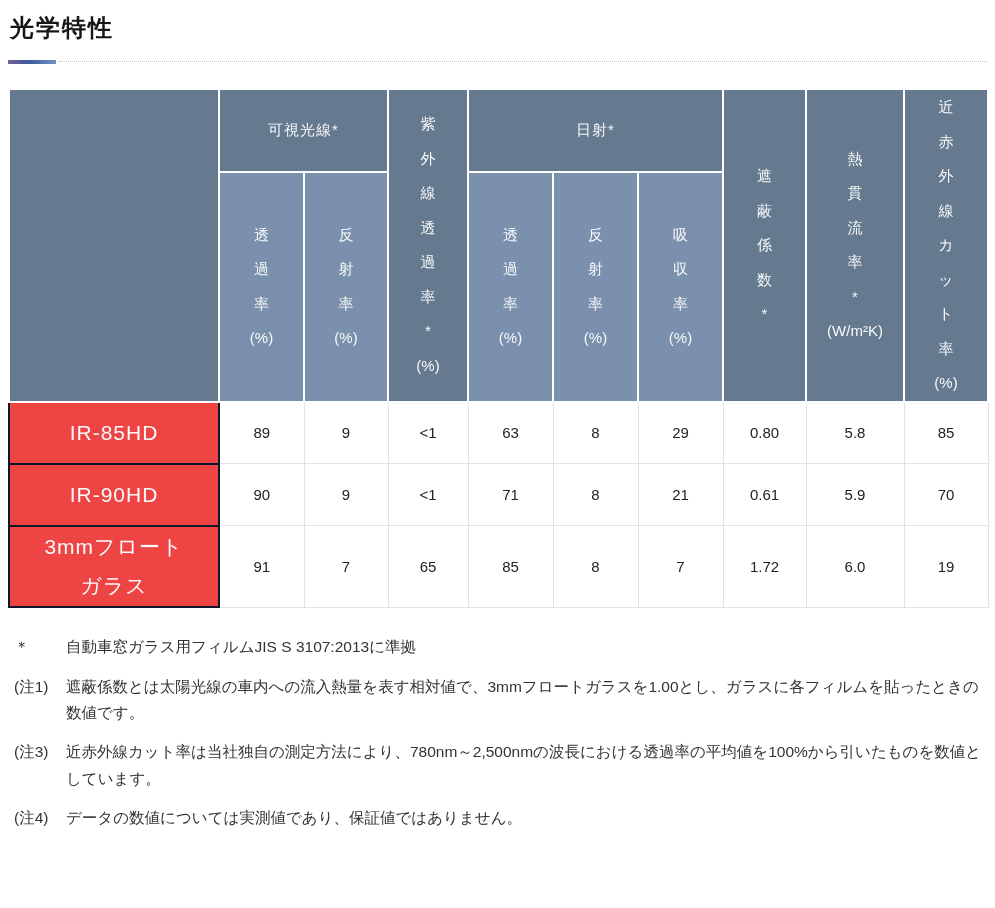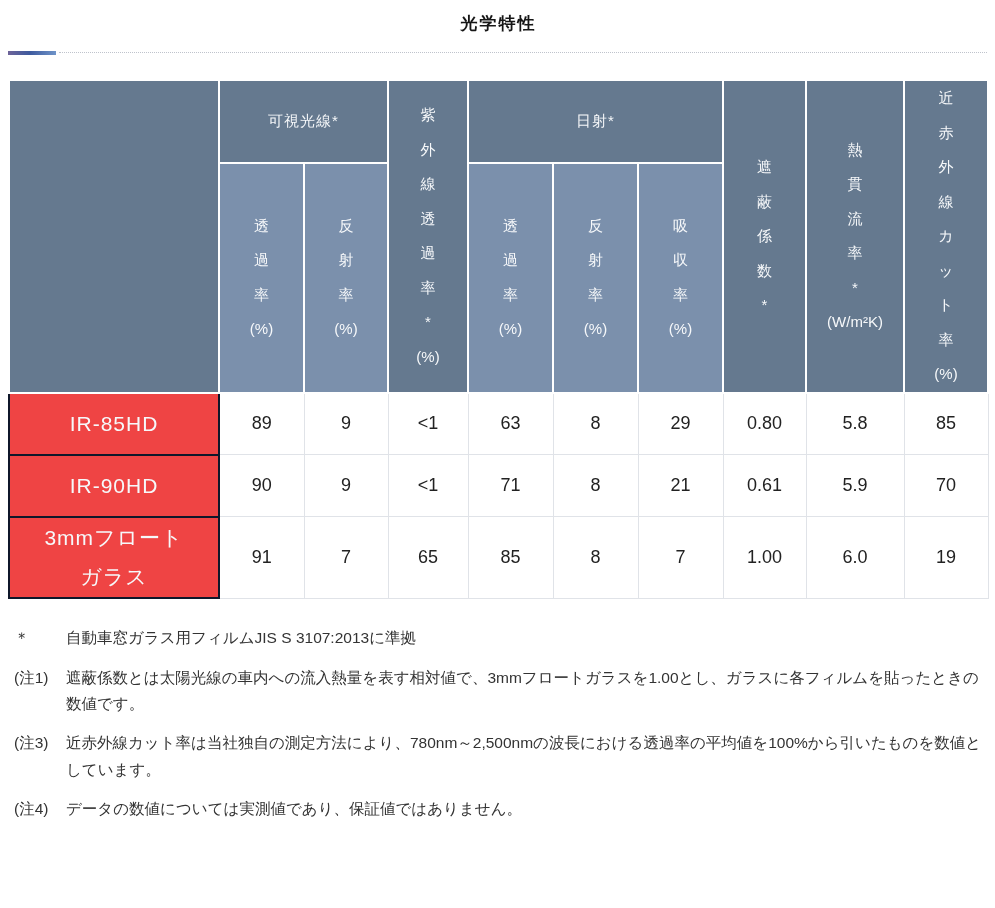--- a/index.html
+++ b/index.html
@@ -8,25 +8,24 @@
     width: 995px; height: 908px;
     background: #ffffff;
     font-family: "Liberation Sans", sans-serif;
     overflow: hidden;
   }
   .wrap { padding: 0 8px; }
 
   
   .page-title {
     margin: 12px 0 0 2px;
-    font-size: 17px;
+    font-size: 24px;
     font-weight: bold;
     color: #161616;
     letter-spacing: 2px;
-    text-align: center;
   }
 
   
   .divider {
     display: flex;
     align-items: center;
     margin-top: 15px;
     height: 5px;
   }
   .divider .grad {
@@ -67,21 +66,21 @@
   }
   .vert {
     white-space: pre-line;
     line-height: 2.3;
   }
   .grouplabel { letter-spacing: 1px; margin-left: 14px; }
 
   td.val {
     background: #ffffff;
     border: 1px solid #e0e3e8;
-    font-size: 18px;
+    font-size: 15px;
     color: #222222;
   }
   th.rowlabel {
     background: #ef4444;
     color: #f6f8fa;
     font-size: 21px;
     border: 2px solid #0f172a;
     white-space: pre-line;
     line-height: 1.9;
     letter-spacing: 1px;
@@ -208,21 +207,21 @@
       </tr>
       <tr style="height:80px">
         <th class="rowlabel">3mmフロート
 ガラス</th>
         <td class="val">91</td>
         <td class="val">7</td>
         <td class="val">65</td>
         <td class="val">85</td>
         <td class="val">8</td>
         <td class="val">7</td>
-        <td class="val">1.00</td>
+        <td class="val">1.72</td>
         <td class="val">6.0</td>
         <td class="val">19</td>
       </tr>
     </tbody>
   </table>
 
   <div class="notes">
     <div class="note">
       <span class="marker">＊</span>
       <span class="text">自動車窓ガラス用フィルムJIS S 3107:2013に準拠</span>

